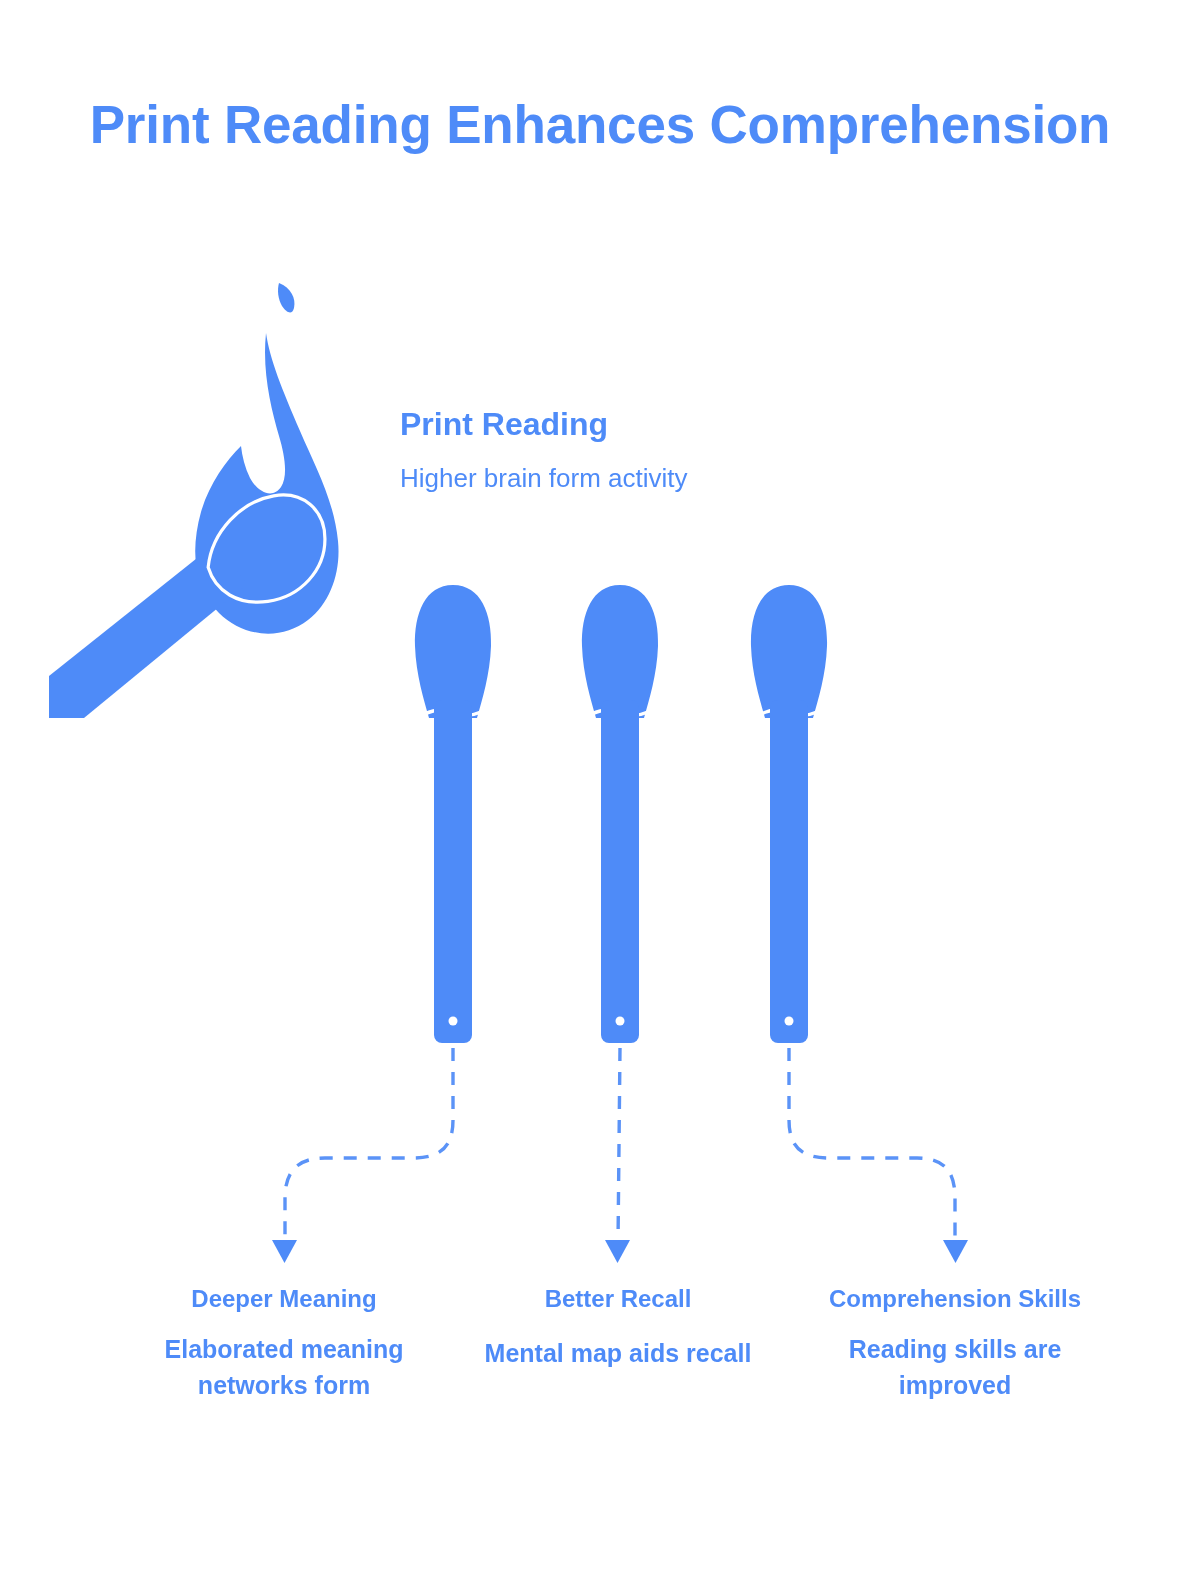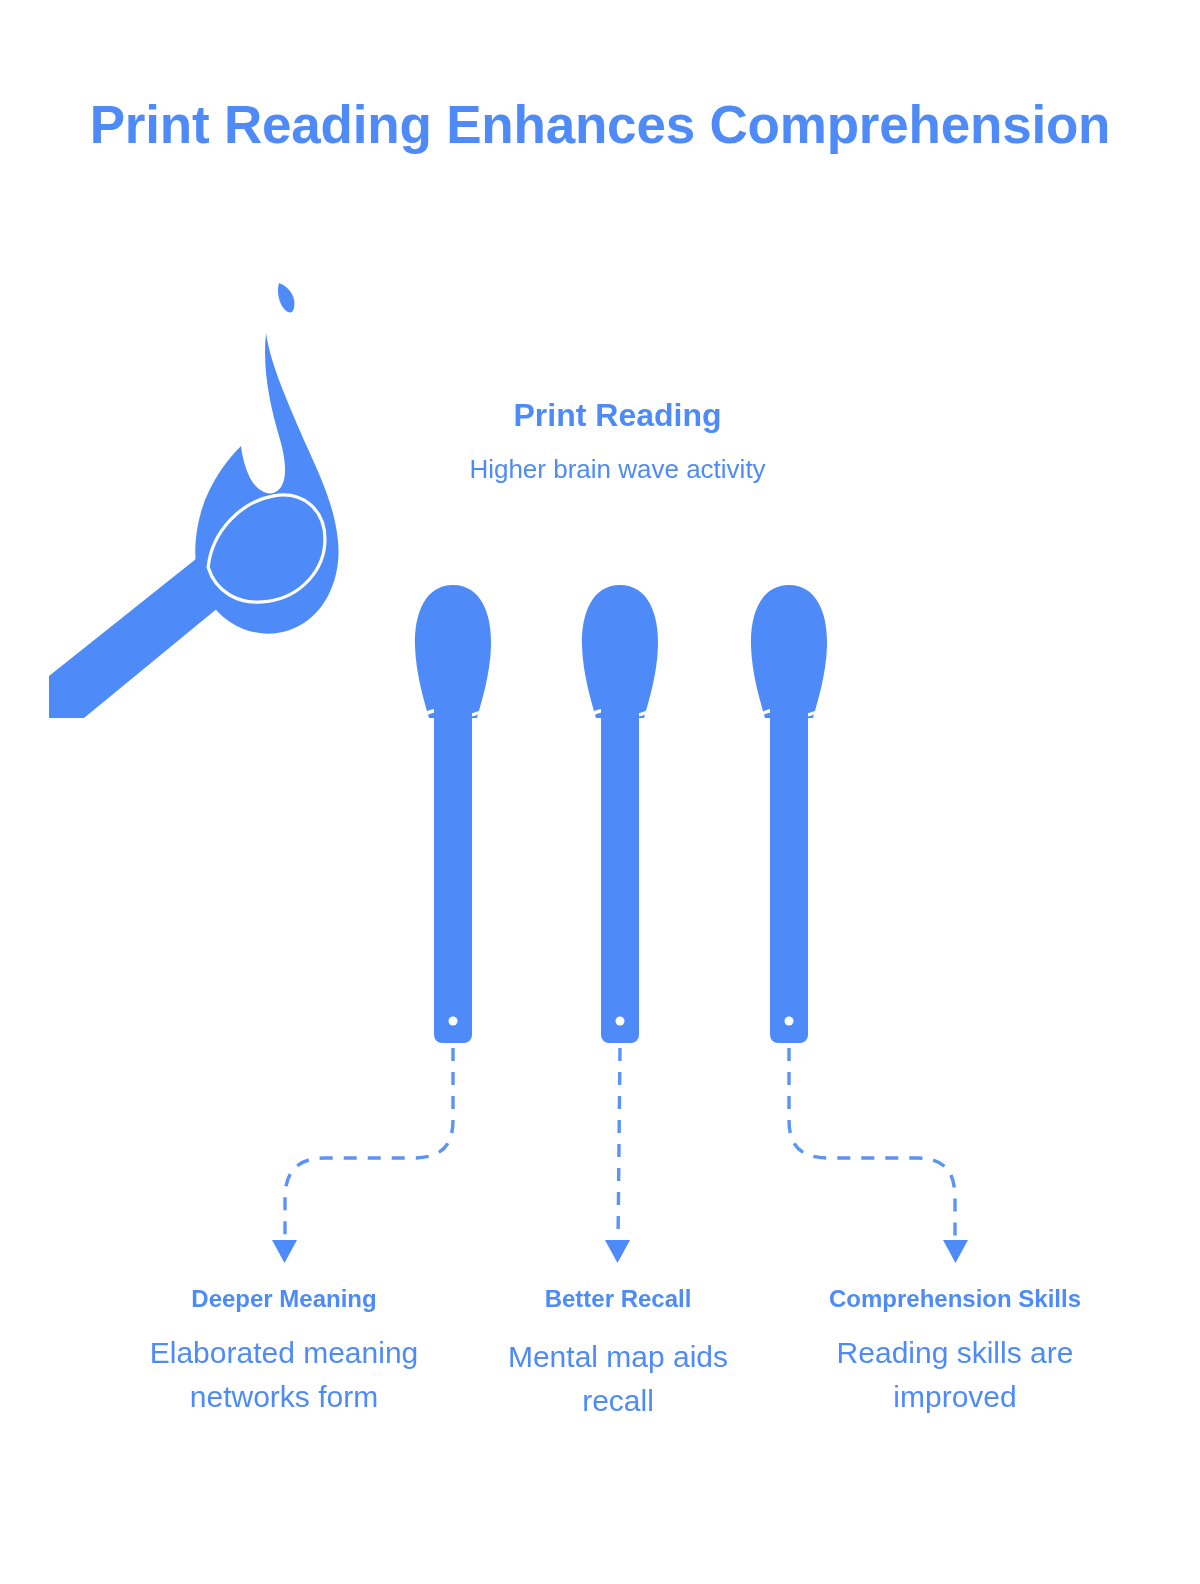--- a/index.html
+++ b/index.html
@@ -41,23 +41,22 @@
     top: 0;
     width: 1200px;
     height: 1584px;
     pointer-events: none;
   }
 
   
   #source-block {
     position: absolute;
     left: 400px;
-    top: 395px;
+    top: 404px;
     width: 435px;
-    text-align: center;
   }
   #source-title {
     font-size: 32px;
     font-weight: bold;
     color: #4e8bf8;
     line-height: 1.25;
   }
   #source-sub {
     margin-top: 18px;
     font-size: 26px;
@@ -71,22 +70,22 @@
     position: absolute;
     text-align: center;
   }
   .outcome-title {
     font-size: 24px;
     font-weight: bold;
     color: #4e8bf8;
     line-height: 1.55;
   }
   .outcome-sub {
-    font-size: 30px;
-    font-weight: 400;
+    font-size: 25px;
+    font-weight: 700;
     color: #4e8bf8;
     line-height: 1.45;
   }
   #outcome-1 { left: 134px; top: 1280px; width: 300px; }
   #outcome-1 .outcome-sub { margin-top: 14px; }
   #outcome-2 { left: 470px; top: 1280px; width: 296px; }
   #outcome-2 .outcome-sub { margin-top: 18px; }
   #outcome-3 { left: 800px; top: 1280px; width: 310px; }
   #outcome-3 .outcome-sub { margin-top: 14px; }
 </style>
@@ -178,21 +177,21 @@
 
     <g fill="#4e8bf8">
       <polygon points="272,1240 297,1240 284.5,1263"></polygon>
       <polygon points="605,1240 630,1240 617.5,1263"></polygon>
       <polygon points="943,1240 968,1240 955.5,1263"></polygon>
     </g>
   </svg>
 
   <div id="source-block">
     <div id="source-title">Print Reading</div>
-    <div id="source-sub">Higher brain wave activity</div>
+    <div id="source-sub">Higher brain form activity</div>
   </div>
 
   <div id="outcome-1" class="outcome">
     <div class="outcome-title">Deeper Meaning</div>
     <div class="outcome-sub">Elaborated meaning networks form</div>
   </div>
 
   <div id="outcome-3" class="outcome">
     <div class="outcome-title">Comprehension Skills</div>
     <div class="outcome-sub">Reading skills are improved</div>

